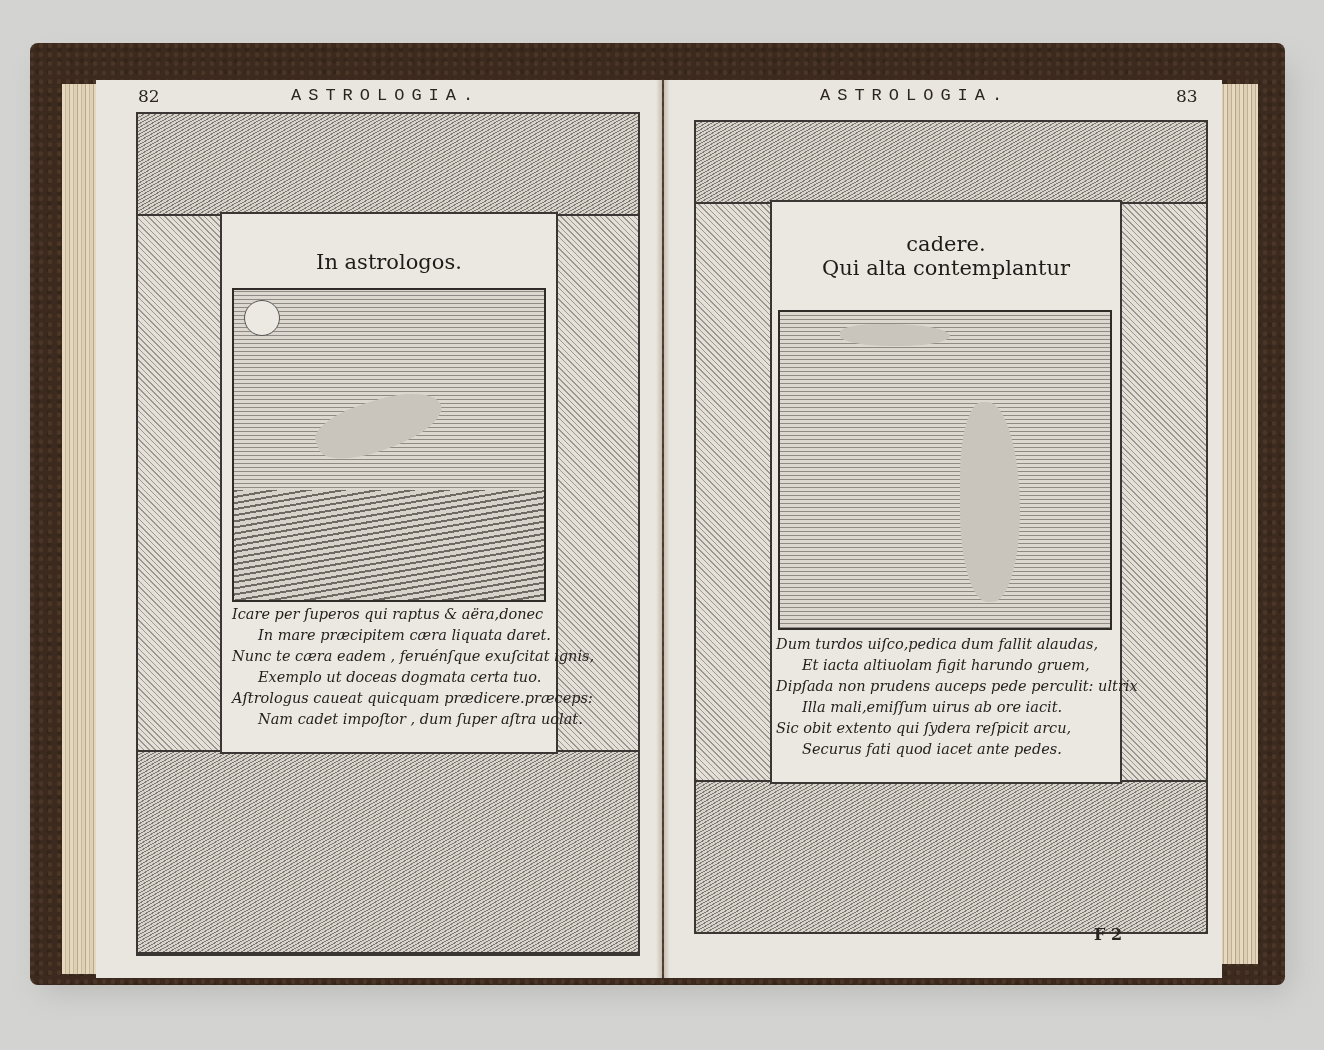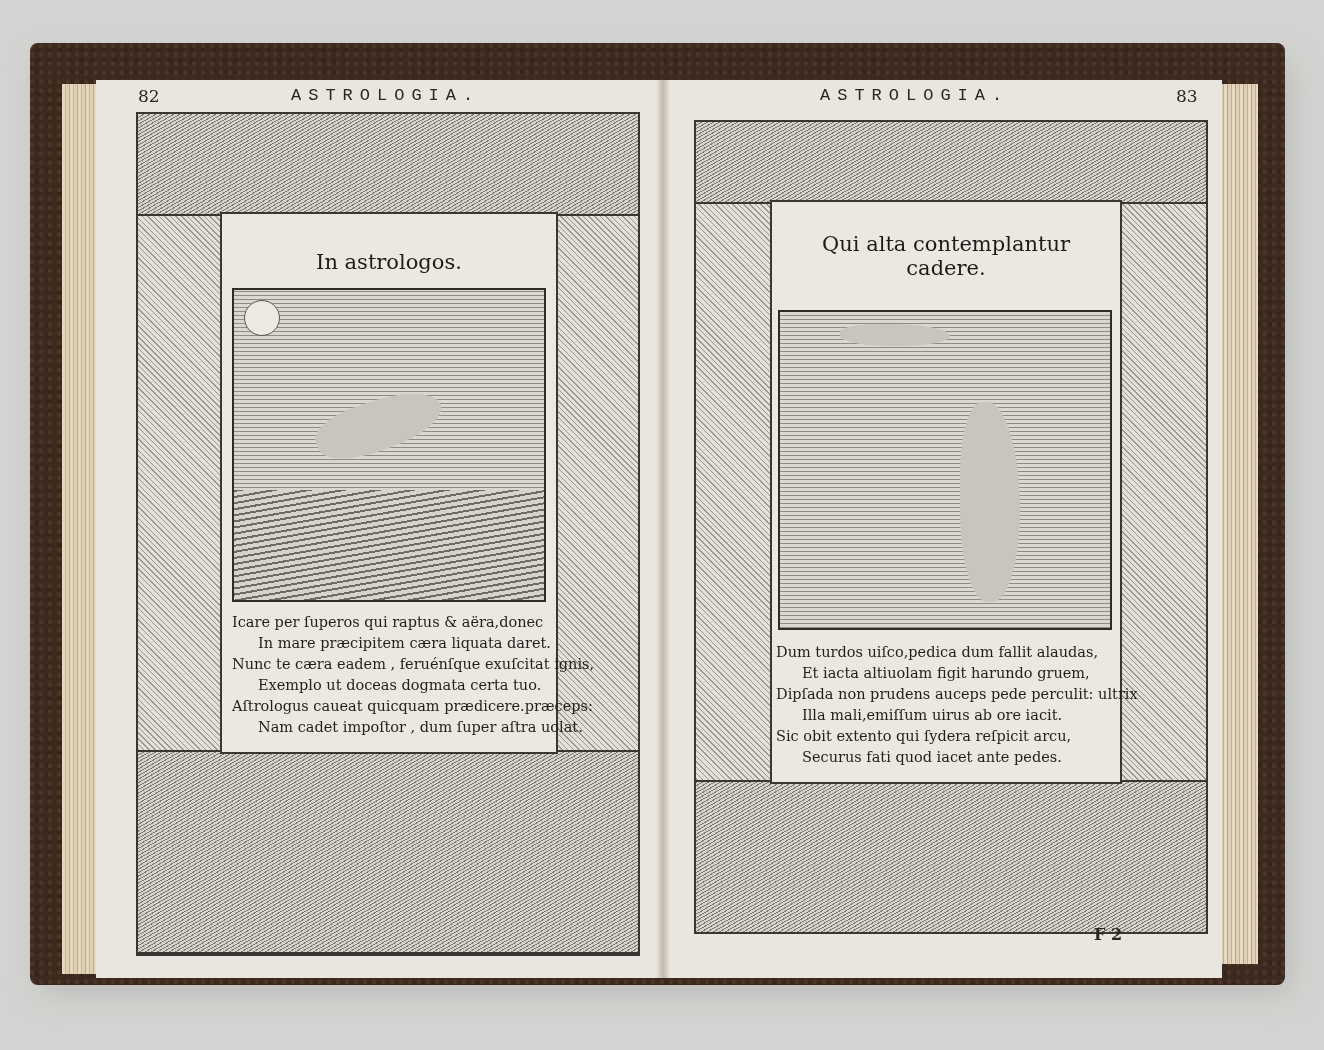--- a/index.html
+++ b/index.html
@@ -6,32 +6,32 @@
   body{width:1324px;height:1050px;background:#d3d3d1;position:relative;overflow:hidden;font-family:"DejaVu Serif",serif;}
   .shadow{position:absolute;left:40px;top:62px;width:1250px;height:930px;background:#b9b9b7;filter:blur(14px);border-radius:12px;}
   .cover{position:absolute;left:30px;top:43px;width:1255px;height:942px;background:#3c2a1e;border-radius:8px;
     background-image:radial-gradient(circle at 20% 30%,#4a3526 0 2px,transparent 3px),radial-gradient(circle at 70% 60%,#34251a 0 2px,transparent 3px);
     background-size:9px 9px,11px 11px;}
   .edges-left{position:absolute;left:62px;top:84px;width:36px;height:890px;
     background:repeating-linear-gradient(90deg,#e6d7bd 0 3px,#c9b89a 3px 4px,#ddd0b4 4px 7px,#b8a98d 7px 8px);}
   .edges-right{position:absolute;left:1220px;top:84px;width:38px;height:880px;
     background:repeating-linear-gradient(90deg,#ddd0b4 0 3px,#c0b093 3px 4px,#e6d9c0 4px 7px,#b4a588 7px 8px);}
   .page{position:absolute;top:80px;height:898px;background:#e9e6df;}
-  .page.left{left:96px;width:566px;padding-left:27px;}
+  .page.left{left:96px;width:566px;}
   .page.right{left:664px;width:558px;}
   .gutter{position:absolute;left:656px;top:80px;width:14px;height:898px;background:linear-gradient(90deg,rgba(0,0,0,0),rgba(120,100,80,.35),rgba(0,0,0,0));}
   .running{position:absolute;top:6px;font-size:17px;letter-spacing:7px;color:#2a2522;font-family:Liberation Mono, monospace;}
   .pgnum{position:absolute;top:6px;font-size:17px;color:#2a2522;}
   .frame{position:absolute;border:2px solid #3a3633;
     background:repeating-linear-gradient(45deg,#9a9690 0 1px,#e4e0d8 1px 4px);}
   .inner{position:absolute;background:#ebe8e2;border:2px solid #3a3633;}
   .title{position:absolute;width:100%;text-align:center;font-size:21px;color:#1f1b18;}
   .woodcut{position:absolute;border:2px solid #2f2b28;
     background:repeating-linear-gradient(0deg,#8e8a84 0 1px,#dcd8d0 1px 4px);}
-  .verse{position:absolute;font-size:14.5px;line-height:21px;color:#221e1b;font-family:"DejaVu Serif",serif;margin-top:8px;}
+  .verse{position:absolute;font-style:italic;font-size:14.5px;line-height:21px;color:#221e1b;font-family:"DejaVu Serif",serif;}
   .verse div{white-space:nowrap;}
   .verse .ind{padding-left:26px;}
   .sig{position:absolute;font-size:16px;color:#2a2522;font-weight:bold;}
   .ornament{position:absolute;border:2px solid #3a3633;background:repeating-linear-gradient(-30deg,#7d7973 0 1px,#d8d4cc 1px 3px);}
   .sun{position:absolute;width:34px;height:34px;border-radius:50%;background:#ece9e2;border:1px solid #555;}
   .figure{position:absolute;background:#c9c5bd;border-radius:40% 60% 50% 50%;}
   .sea{position:absolute;background:repeating-linear-gradient(170deg,#6d6963 0 2px,#d7d3cb 2px 6px);}
 </style>
 </head>
 <body>
@@ -70,22 +70,22 @@
 <div class="page right">
   <div class="running" style="left:156px;">ASTROLOGIA.</div>
   <div class="pgnum" style="left:512px;text-align:center;">83</div>
 
   <div class="frame" style="left:30px;top:40px;width:510px;height:810px;"></div>
   <div class="ornament" style="left:30px;top:40px;width:510px;height:80px;"></div>
   <div class="ornament" style="left:30px;top:700px;width:510px;height:150px;"></div>
 
   <div class="inner" style="left:106px;top:120px;width:348px;height:580px;">
     <div class="title" style="top:30px;line-height:24px;">
+      <div>cadere.</div>
       <div>Qui alta contemplantur</div>
-      <div>cadere.</div>
     </div>
     <div class="woodcut" style="left:6px;top:108px;width:330px;height:316px;">
       <div class="figure" style="left:180px;top:90px;width:60px;height:200px;"></div>
       <div class="figure" style="left:60px;top:12px;width:110px;height:22px;"></div>
     </div>
     <div class="verse" style="left:4px;top:432px;">
       <div>Dum turdos uiſco,pedica dum fallit alaudas,</div>
       <div class="ind">Et iacta altiuolam figit harundo gruem,</div>
       <div>Dipſada non prudens auceps pede perculit: ultrix</div>
       <div class="ind">Illa mali,emiſſum uirus ab ore iacit.</div>

